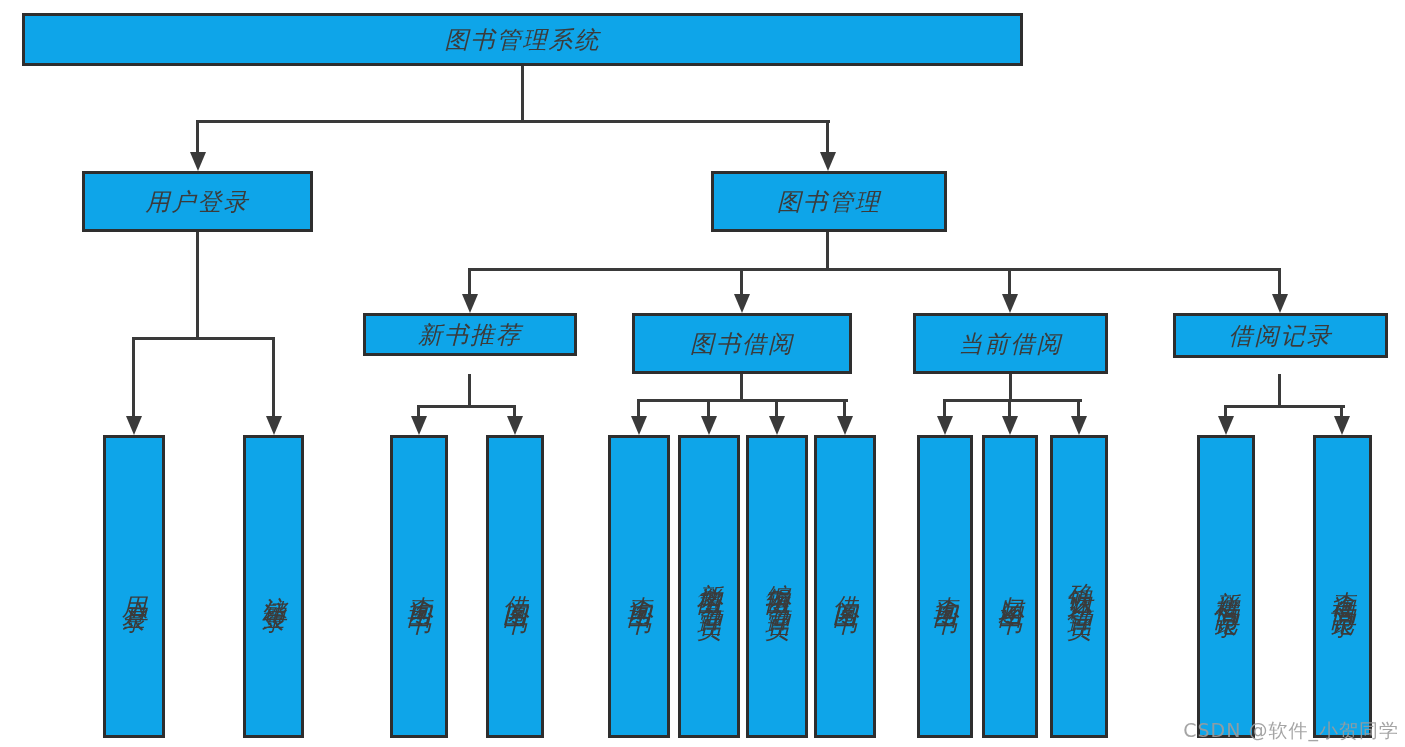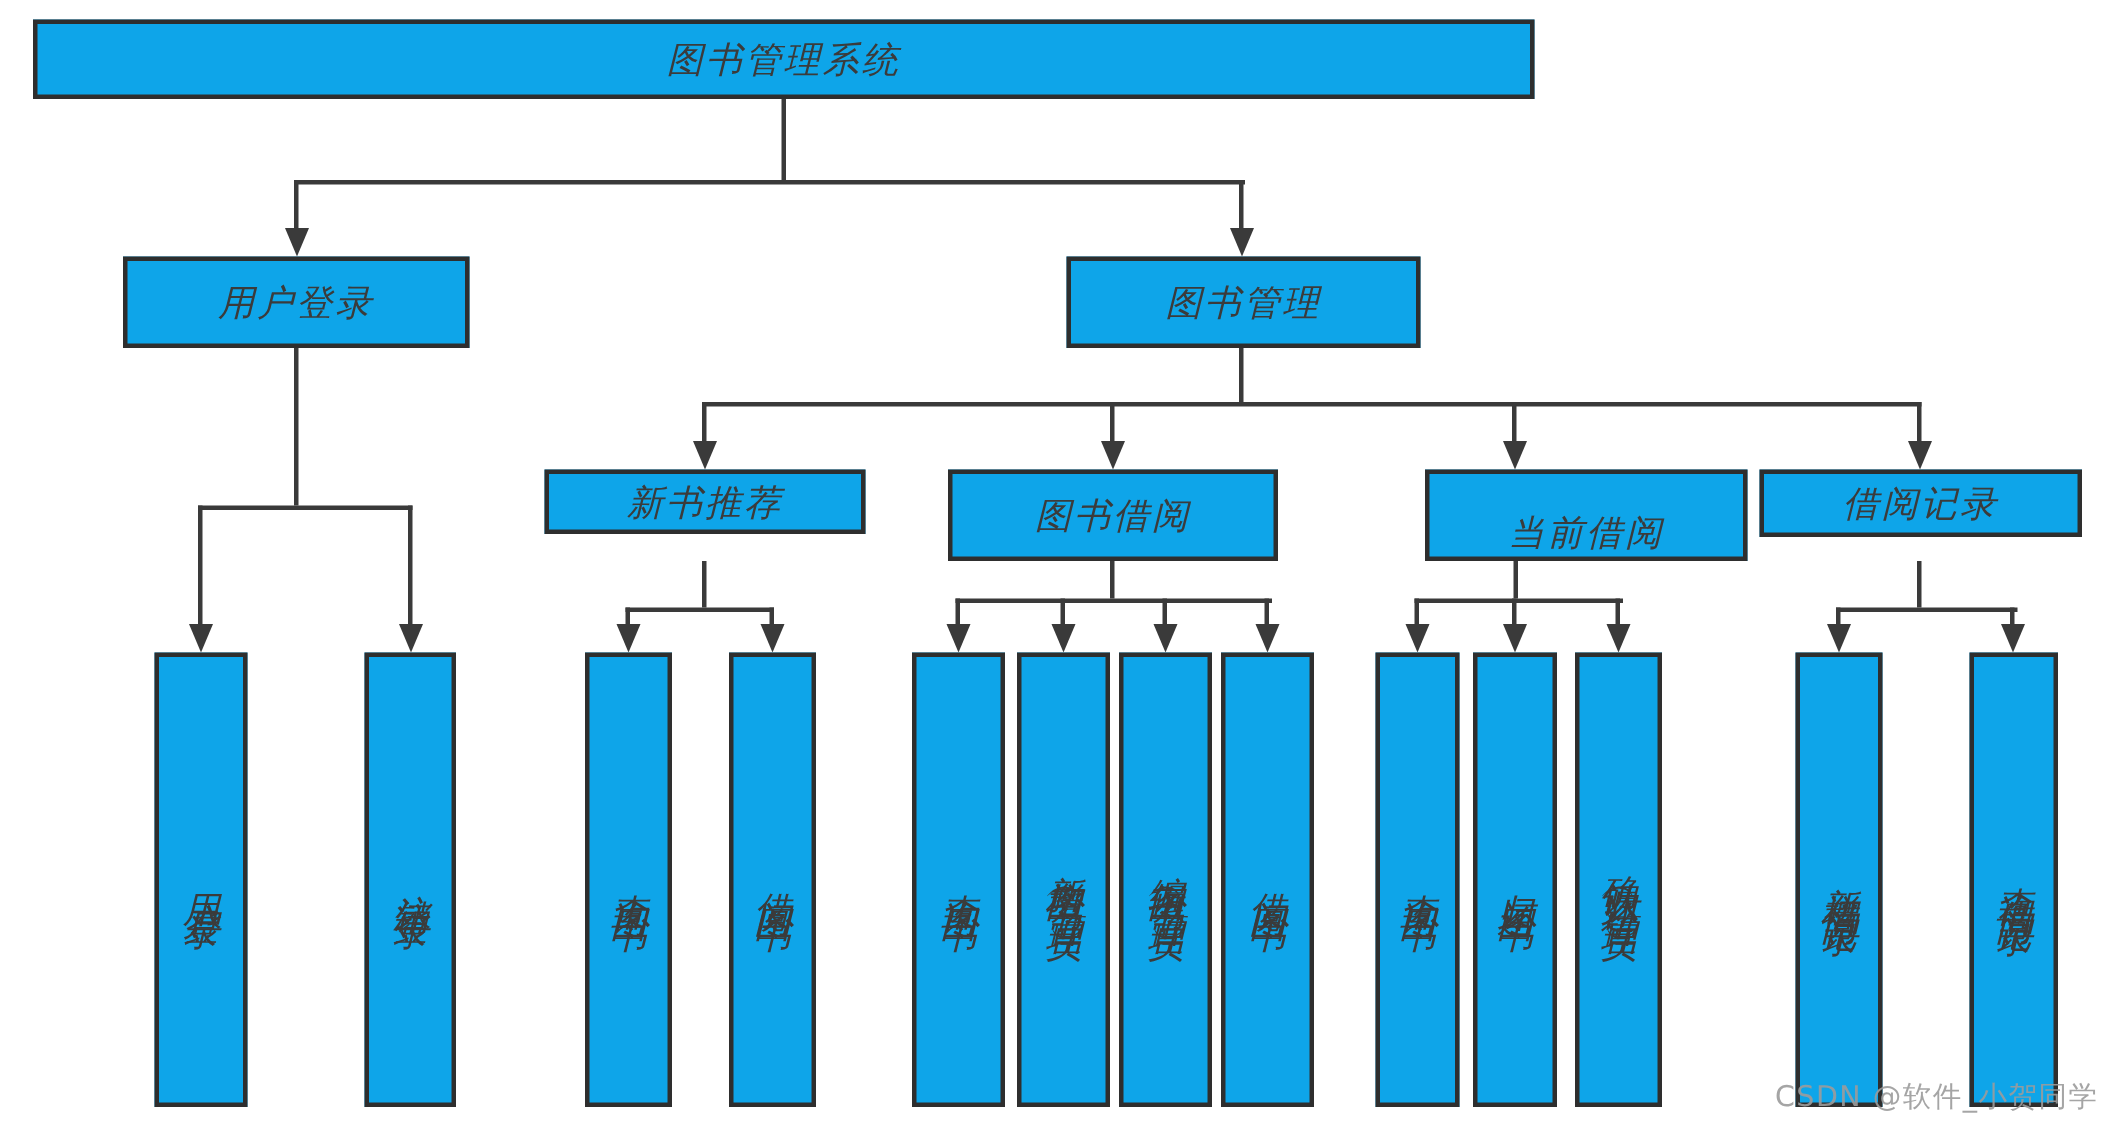--- a/index.html
+++ b/index.html
@@ -95,21 +95,21 @@
     <div class="vline" style="left:1278px;top:268px;height:28px;"></div>
     <div class="arrow" style="left:1272px;top:294px;"></div>
   </div>
 
   <div class="node" style="left:363px;top:313px;width:214px;height:43px;">
     <span>新书推荐</span>
   </div>
   <div class="node" style="left:632px;top:313px;width:220px;height:61px;">
     <span>图书借阅</span>
   </div>
-  <div class="node" style="left:950px;top:313px;width:215px;height:61px;align-items:flex-end;">
+  <div class="node" style="left:913px;top:313px;width:195px;height:61px;">
     <span>当前借阅</span>
   </div>
   <div class="node" style="left:1173px;top:313px;width:215px;height:45px;">
     <span>借阅记录</span>
   </div>
 
   <div>
     <div class="vline" style="left:468px;top:374px;height:31px;"></div>
     <div class="hline" style="left:417px;top:405px;width:99px;"></div>
     <div class="vline" style="left:417px;top:405px;height:12px;"></div>

